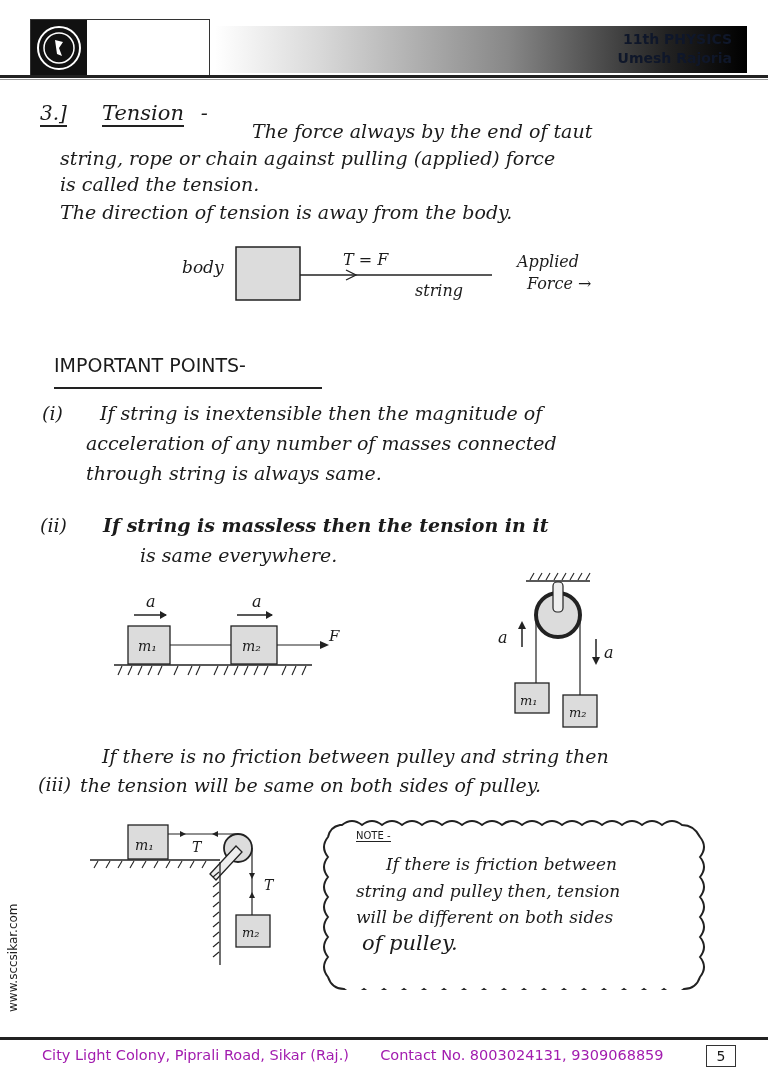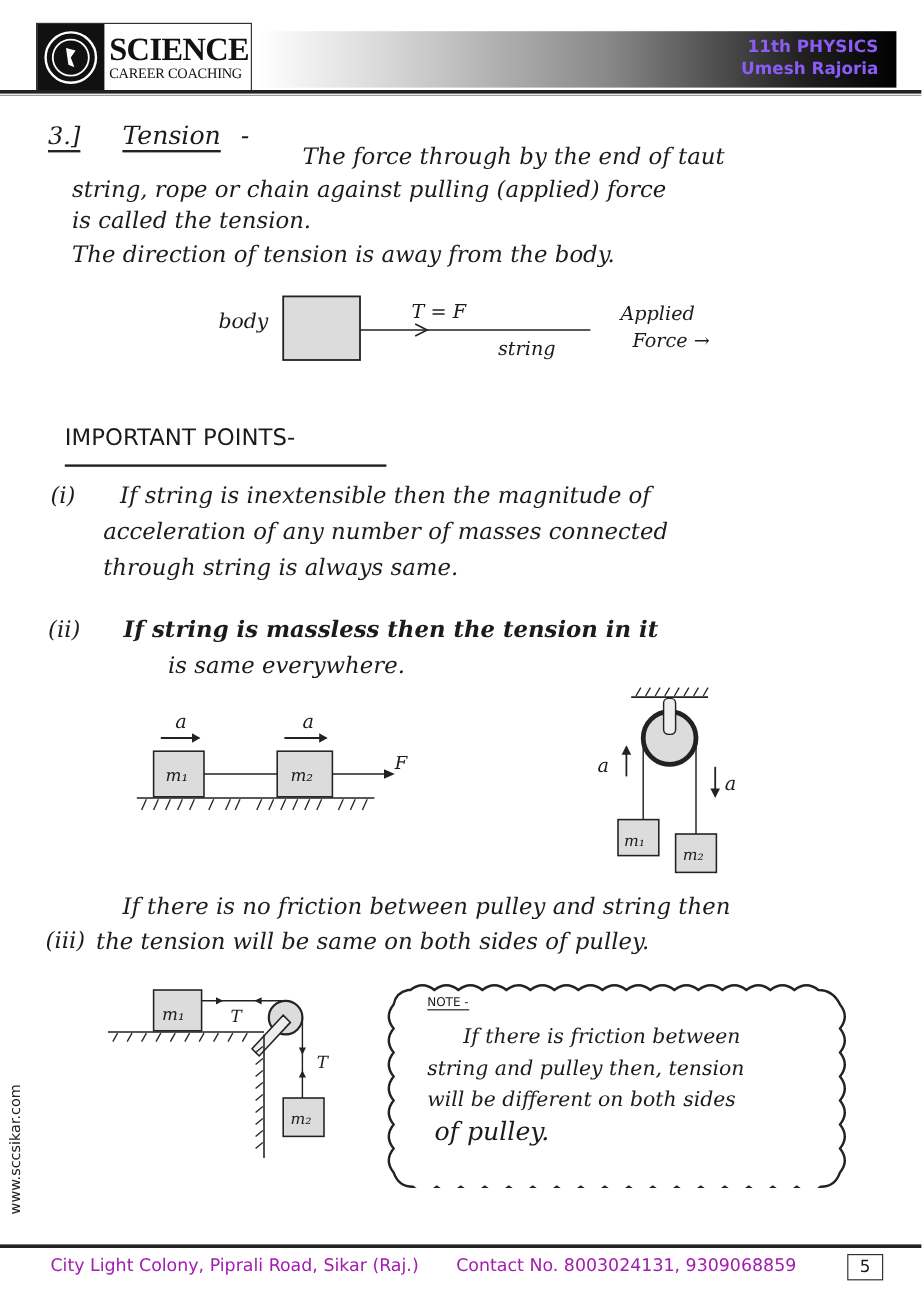--- a/index.html
+++ b/index.html
@@ -5,21 +5,21 @@
   html,body{margin:0;padding:0;background:#fff;}
   body{width:768px;height:1086px;position:relative;overflow:hidden;font-family:"DejaVu Sans",sans-serif;color:#1a1a1a;}
   .abs{position:absolute;}
   
   .logo-box{left:30px;top:19px;width:178px;height:55px;border:1px solid #333;background:#fff;display:flex;align-items:stretch;}
   .logo-emblem{width:56px;background:#111;display:flex;align-items:center;justify-content:center;}
   .logo-text{display:flex;flex-direction:column;justify-content:center;padding-left:4px;font-family:"Liberation Serif",serif;}
   .logo-title{font-size:27px;font-weight:bold;line-height:26px;letter-spacing:-0.5px;color:#111;}
   .logo-sub{font-size:12px;line-height:14px;color:#111;letter-spacing:-0.2px;}
   .header-band{left:215px;top:26px;width:532px;height:47px;background:linear-gradient(to right,#fff 0%,#d8d8d8 20%,#888 55%,#222 85%,#000 100%);}
-  .header-right{right:36px;top:30px;text-align:right;color:#8b5cf6;font-family:"DejaVu Sans",sans-serif;font-weight:bold;font-size:14px;line-height:19px;}
+  .header-right{right:36px;top:30px;text-align:right;color:#0f172a;font-family:"DejaVu Sans",sans-serif;font-weight:bold;font-size:14px;line-height:19px;}
   .rule-top{left:0;top:75px;width:768px;height:3px;background:#222;}
   .rule-top2{left:0;top:79px;width:768px;height:1px;background:#999;}
   
   .hw{font-family:"DejaVu Serif",serif;font-style:italic;font-size:19px;color:#1b1b1b;line-height:26px;}
   .under{border-bottom:2px solid #222;}
   
   .rule-bot{left:0;top:1037px;width:768px;height:3px;background:#222;}
   .footer{left:42px;top:1047px;font-family:"DejaVu Sans",sans-serif;font-size:14.5px;color:#a21caf;white-space:nowrap;}
   .pageno{left:706px;top:1045px;width:28px;height:20px;border:1px solid #333;text-align:center;font-size:14px;line-height:20px;font-family:"DejaVu Sans",sans-serif;}
   .side-url{left:6px;top:1012px;transform-origin:left top;transform:rotate(-90deg);font-family:"DejaVu Sans",sans-serif;font-size:12px;color:#222;white-space:nowrap;}
@@ -30,41 +30,37 @@
 <body>
 
 <div class="abs logo-box">
   <div class="logo-emblem">
     <svg width="48" height="48" viewBox="0 0 48 48">
       <circle cx="24" cy="24" r="21" fill="none" stroke="#fff" stroke-width="2"></circle>
       <circle cx="24" cy="24" r="15" fill="none" stroke="#fff" stroke-width="1.5"></circle>
       <path d="M20 16 L28 18 L24 24 L27 32 L22 30 Z" fill="#fff"></path>
     </svg>
   </div>
-  <div class="logo-text">
-    <div class="logo-title">SCIENCE</div>
-    <div class="logo-sub">CAREER COACHING</div>
-  </div>
 </div>
 <div class="abs header-band"></div>
 <div class="abs header-right">
   <div>11th PHYSICS</div>
   <div>Umesh Rajoria</div>
 </div>
 <div class="abs rule-top"></div>
 <div class="abs rule-top2"></div>
 
 <div class="abs hw" style="left:40px;top:100px;font-size:20px;">
   <span class="under">3.]</span>
 </div>
 <div class="abs hw" style="left:102px;top:100px;font-size:21px;">
   <span class="under">Tension</span>
   <span style="margin-left:10px;">-</span>
 </div>
-<div class="abs hw" style="left:252px;top:118px;">The force through by the end of taut</div>
+<div class="abs hw" style="left:252px;top:118px;">The force always by the end of taut</div>
 <div class="abs hw" style="left:60px;top:145px;">string, rope or chain against pulling (applied) force</div>
 <div class="abs hw" style="left:60px;top:171px;">is called the tension.</div>
 <div class="abs hw" style="left:60px;top:199px;">The direction of tension is away from the body.</div>
 
 <svg class="abs" style="left:160px;top:235px;" width="470" height="80">
   <text x="22" y="38" font-size="17" fill="#1b1b1b">body</text>
   <rect x="76" y="12" width="64" height="53" fill="#dcdcdc" stroke="#222" stroke-width="1.5"></rect>
   <line x1="140" y1="40" x2="332" y2="40" stroke="#222" stroke-width="1.3"></line>
   <path d="M186 35 L196 40 L186 45" fill="none" stroke="#222" stroke-width="1.3"></path>
   <text x="183" y="30" font-size="16" fill="#1b1b1b">T = F</text>

